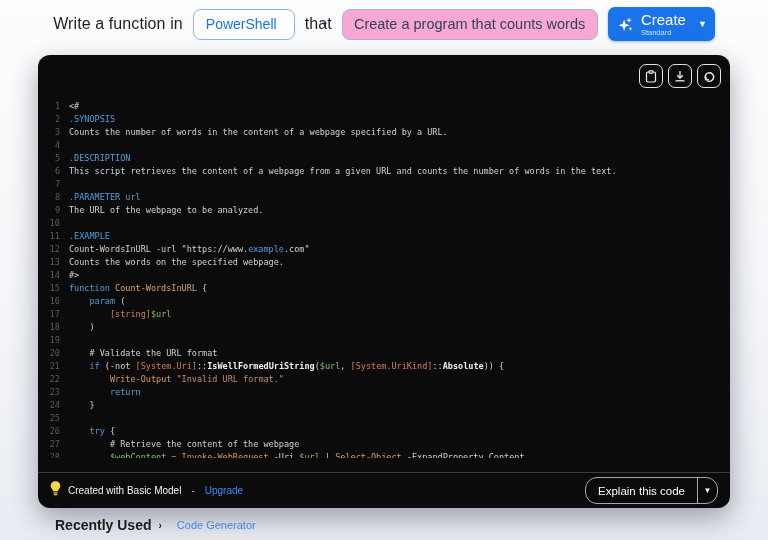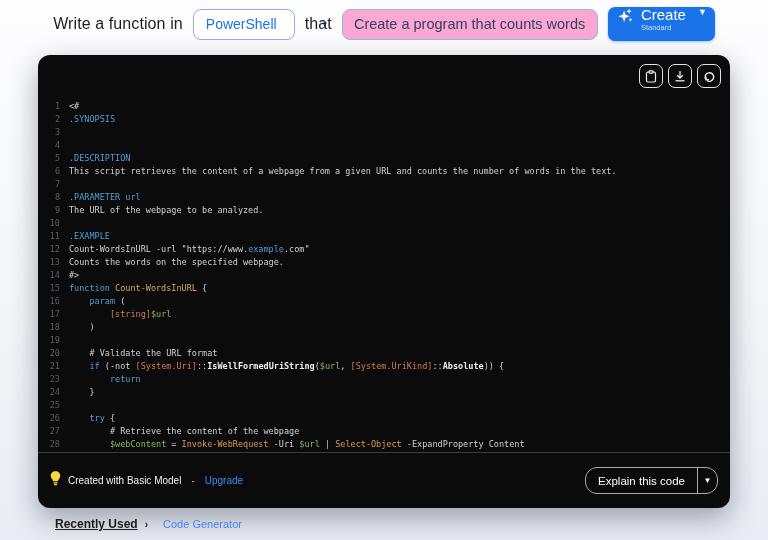--- a/index.html
+++ b/index.html
@@ -22,21 +22,21 @@
     background:#fff; border:1px solid #8fb0ee; border-radius:8px; cursor:pointer;gap:40px;
   }
   .lang-select .val { color:#1a73e8; font-size:14px; }
   .lang-select .caret { color:#1a73e8; font-size:8px; margin-left:4px; }
   .prompt-input {
     width:256px; height:31px; padding:0 11px;
     background:#f9a8d4; border:1px solid #9db4ea; border-radius:8px;
     font-size:14.5px; color:#33415c; font-family:"Liberation Sans",sans-serif;
   }
   .create-btn {
-    display:flex; align-items:flex-start; height:34px; padding:0 8px 0 9px;
+    display:flex; align-items:center; height:34px; padding:0 8px 0 9px;
     background:#1a73e8; border:none; border-radius:7px; cursor:pointer;
     box-shadow:0 1px 3px rgba(26,115,232,.4);
   }
   .create-btn .spark { margin-right:7px; display:flex; }
   .create-btn .mid { display:flex; flex-direction:column; align-items:flex-start; line-height:1; }
   .create-btn .lbl { color:#fff; font-size:15px; font-weight:500; }
   .create-btn .sub { color:#cfe0fb; font-size:7.5px; margin-top:2px; }
   .create-btn .caret { color:#fff; font-size:9px; margin-left:12px; }
 
   
@@ -65,42 +65,42 @@
   .tk-kw { color:#4f9fd8; }
   .tk-ty { color:#cf7e4c;margin-top:45px; }
   .tk-fn { color:#d8a85d; }
   .tk-cm { color:#dd9950; }
   .tk-st { color:#c28a64; }
   .tk-vr { color:#8ab95e; }
   .tk-lk { color:#4f9fd8; }
   .tk-em { color:#efefef; font-weight:bold; }
 
   .panel-footer {
-    position:absolute; left:0; right:0; bottom:0; height:56px;
+    position:absolute; left:0; right:0; bottom:0; height:36px;
     border-top:1px solid #3c3c3c; border-radius:0 0 12px 12px;
     display:flex; align-items:center; padding:0 12px;
   }
   .pf-left { display:flex; align-items:center; gap:7px; }
   .pf-text { color:#f2f2f2; font-size:10px; }
   .pf-sep { color:#bbb; font-size:10px; margin:0 3px; }
   .pf-upgrade { color:#3d8bfd; font-size:10px; text-decoration:none; cursor:pointer; }
   .pf-right { margin-left:auto; display:flex; align-items:stretch;
     border:1px solid #a8a8a8; border-radius:12px; overflow:hidden; height:27px; }
   .explain-btn {
     background:transparent; border:none; color:#fff; font-size:11.5px;
     padding:0 12px; cursor:pointer; font-family:"Liberation Sans",sans-serif;
   }
   .explain-caret {
     width:20px; border:none; border-left:1px solid #a8a8a8; background:transparent;
     color:#fff; font-size:8px; cursor:pointer; display:flex; align-items:center; justify-content:center;
   }
 
   
   .page-footer { position:absolute; left:55px; top:517px; display:flex; align-items:center; gap:7px; }
-  .pf-recent { font-size:12px; font-weight:bold; color:#1c1c1e;text-decoration:underline; }
+  .pf-recent { font-size:14px; font-weight:bold; color:#1c1c1e; }
   .pf-chev { font-size:10px; font-weight:bold; color:#1c1c1e; margin-right:8px; }
   .pf-link { font-size:11px; color:#4285f4; cursor:pointer; }
 </style>
 </head>
 <body>
 
 <div class="topbar">
   <span class="tb-text">Write a function in</span>
 
   <div class="lang-select">
@@ -156,20 +156,21 @@
       <div class="cl">
         <span class="ln">1</span>
         <span class="lc"><span class="tk-pl">&lt;#</span></span>
       </div>
       <div class="cl">
         <span class="ln">2</span>
         <span class="lc"><span class="tk-kw">.SYNOPSIS</span></span>
       </div>
       <div class="cl">
         <span class="ln">3</span>
+        <span class="lc"><span class="tk-pl">Counts the number of words in the content of a webpage specified by a URL.</span></span>
       </div>
       <div class="cl">
         <span class="ln">4</span>
         <span class="lc"></span>
       </div>
       <div class="cl">
         <span class="ln">5</span>
         <span class="lc"><span class="tk-kw">.DESCRIPTION</span></span>
       </div>
       <div class="cl">
@@ -228,20 +229,24 @@
         <span class="ln">19</span>
         <span class="lc"></span>
       </div>
       <div class="cl">
         <span class="ln">20</span>
         <span class="lc"><span class="tk-pl">    # Validate the URL format</span></span>
       </div>
       <div class="cl">
         <span class="ln">21</span>
         <span class="lc"><span class="tk-pl">    </span><span class="tk-kw">if</span><span class="tk-pl"> (-not </span><span class="tk-ty">[System.Uri]</span><span class="tk-pl">::</span><span class="tk-em">IsWellFormedUriString</span><span class="tk-pl">(</span><span class="tk-vr">$url</span><span class="tk-pl">, </span><span class="tk-ty">[System.UriKind]</span><span class="tk-pl">::</span><span class="tk-em">Absolute</span><span class="tk-pl">)) {</span></span>
+      </div>
+      <div class="cl">
+        <span class="ln">22</span>
+        <span class="lc"><span class="tk-pl">        </span><span class="tk-cm">Write-Output</span><span class="tk-pl"> </span><span class="tk-st">"Invalid URL format."</span></span>
       </div>
       <div class="cl">
         <span class="ln">23</span>
         <span class="lc"><span class="tk-pl">        </span><span class="tk-kw">return</span></span>
       </div>
       <div class="cl">
         <span class="ln">24</span>
         <span class="lc"><span class="tk-pl">    }</span></span>
       </div>
       <div class="cl">

